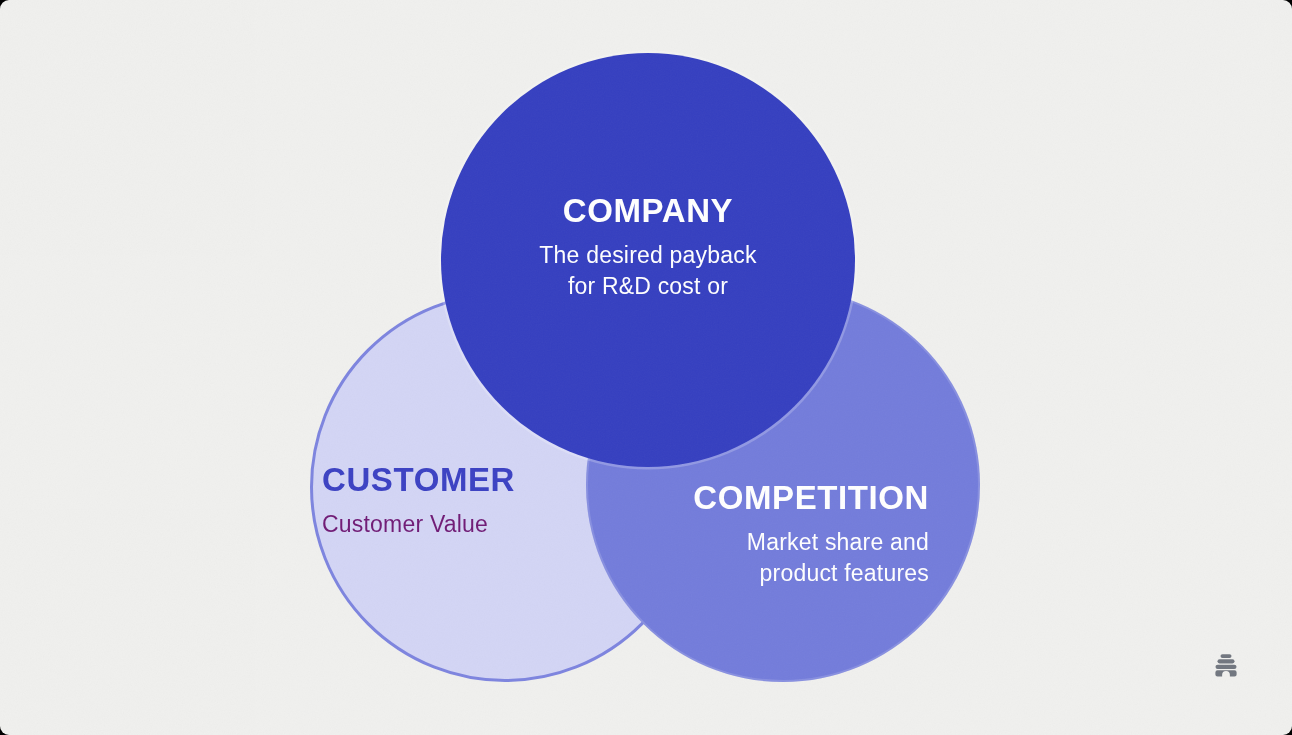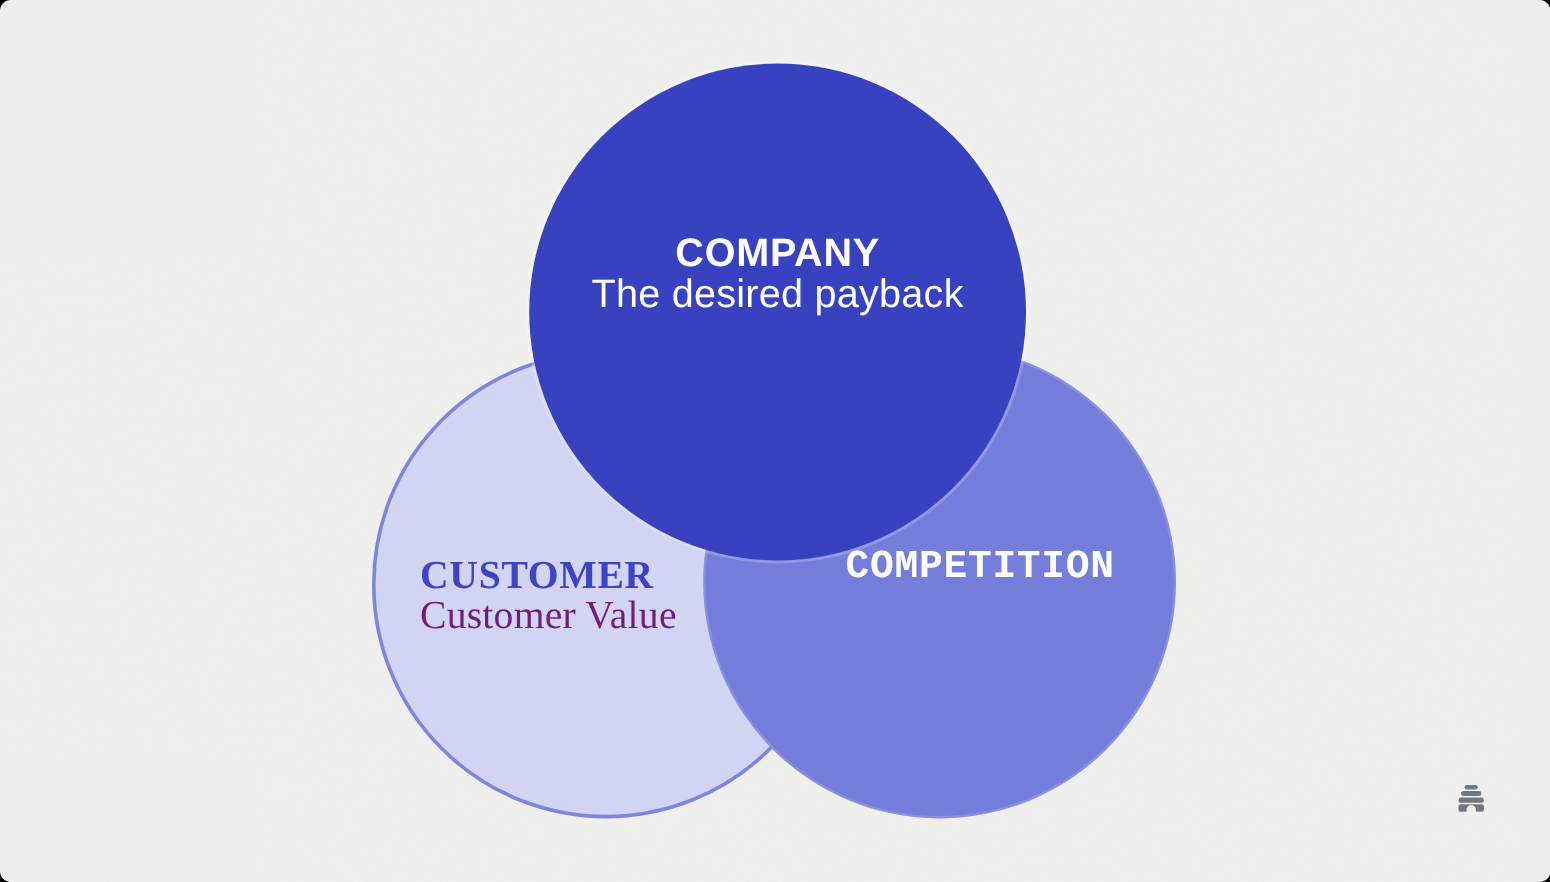--- a/index.html
+++ b/index.html
@@ -44,45 +44,43 @@
     z-index: 4;
   }
   .label-block h2 {
     margin: 0;
     font-size: 33px;
     font-weight: bold;
     letter-spacing: 0.6px;
     line-height: 1.1;
   }
   .label-block .desc {
-    margin-top: 0;
-    font-size: 33px;
+    margin-top: 11px;
+    font-size: 23px;
     line-height: 31px;
     letter-spacing: 0.2px;
   }
   .desc span { display: block; }
 
   .block-company {
     left: 448px; top: 193px;
     width: 400px;
     text-align: center;
     color: #ffffff;
   }
   .block-customer {
-    left: 350px; top: 462px;
+    left: 322px; top: 462px;
     width: 260px;
     text-align: left;
-    font-family: Liberation Serif, serif;
   }
   .block-competition {
-    right: 363px; top: 455px;
+    right: 363px; top: 480px;
     width: 320px;
     text-align: right;
     color: #ffffff;
-    font-family: Liberation Mono, monospace;
   }
 
   .logo-badge {
     position: absolute;
     left: 1208px; top: 648px;
     width: 36px; height: 38px;
     z-index: 5;
     display: flex;
     align-items: center;
     justify-content: center;
@@ -104,32 +102,37 @@
   <div class="circle circle-customer" style="background:#d3d5f5"></div>
 
   <div class="circle circle-competition" style="background:#737cdb"></div>
 
   <div class="circle circle-company" style="background:#353fc0"></div>
 
   <div class="label-block block-company">
     <h2>COMPANY</h2>
     <div class="desc">
       <span>The desired payback</span>
+      <span>for R&amp;D cost or</span>
     </div>
   </div>
 
   <div class="label-block block-customer">
     <h2 style="color:#3b41c3">CUSTOMER</h2>
     <div class="desc" style="color:#701a75">
       <span>Customer Value</span>
     </div>
   </div>
 
   <div class="label-block block-competition">
     <h2>COMPETITION</h2>
+    <div class="desc">
+      <span>Market share and</span>
+      <span>product features</span>
+    </div>
   </div>
 
   <div class="logo-badge">
     <svg width="30" height="32" viewBox="0 0 24 25">
       <g fill="#71767f">
         <rect x="7.6" y="2.2" width="8.8" height="3.1" rx="1.55"></rect>
         <rect x="5.2" y="6.3" width="13.6" height="3.3" rx="1.65"></rect>
         <rect x="3.6" y="10.6" width="16.8" height="3.5" rx="1.75"></rect>
         <path d="M5.2,15.1 h13.6 a1.7,1.7 0 0 1 1.7,1.7 v1.6 a1.7,1.7 0 0 1 -1.7,1.7 h-3.7 v-1.4 a3.1,3.1 0 0 0 -6.2,0 v1.4 h-3.7 a1.7,1.7 0 0 1 -1.7,-1.7 v-1.6 a1.7,1.7 0 0 1 1.7,-1.7 Z"></path>
       </g>

